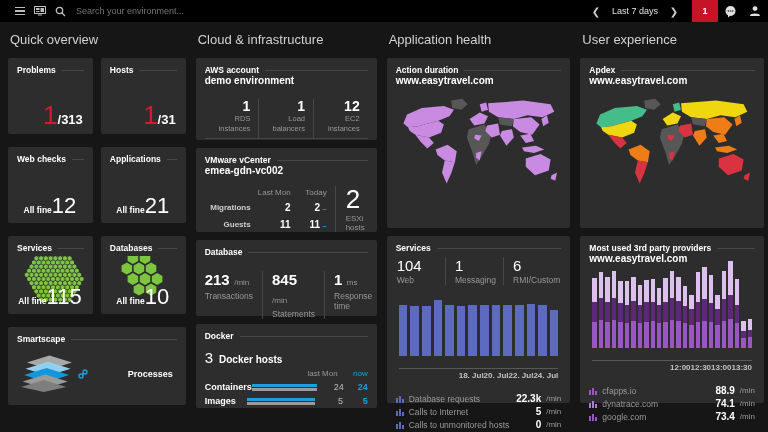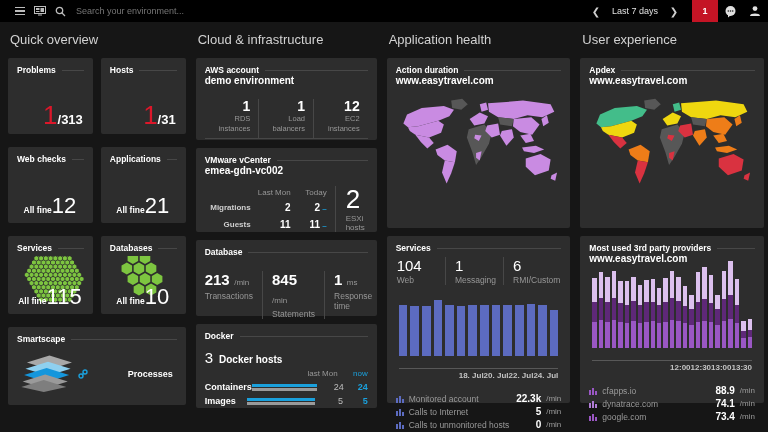--- a/index.html
+++ b/index.html
@@ -565,21 +565,21 @@
           <span>22. Jul</span>
           <span>24. Jul</span>
         </div>
       <div class="mini-list">
         <div class="mini-row">
           <svg width="8" height="8" viewBox="0 0 8 8">
               <rect x="0" y="3" width="2" height="5" fill="#5c6bc0"></rect>
               <rect x="3" y="1" width="2" height="7" fill="#5c6bc0"></rect>
               <rect x="6" y="4" width="2" height="4" fill="#5c6bc0"></rect>
             </svg>
-          <span class="mini-label">Monitored account</span>
+          <span class="mini-label">Database requests</span>
           <span class="mini-val">22.3k</span>
             <span class="mini-unit">/min</span>
         </div>
         <div class="mini-row">
           <svg width="8" height="8" viewBox="0 0 8 8">
               <rect x="0" y="3" width="2" height="5" fill="#5c6bc0"></rect>
               <rect x="3" y="1" width="2" height="7" fill="#5c6bc0"></rect>
               <rect x="6" y="4" width="2" height="4" fill="#5c6bc0"></rect>
             </svg>
           <span class="mini-label">Calls to Internet</span>

